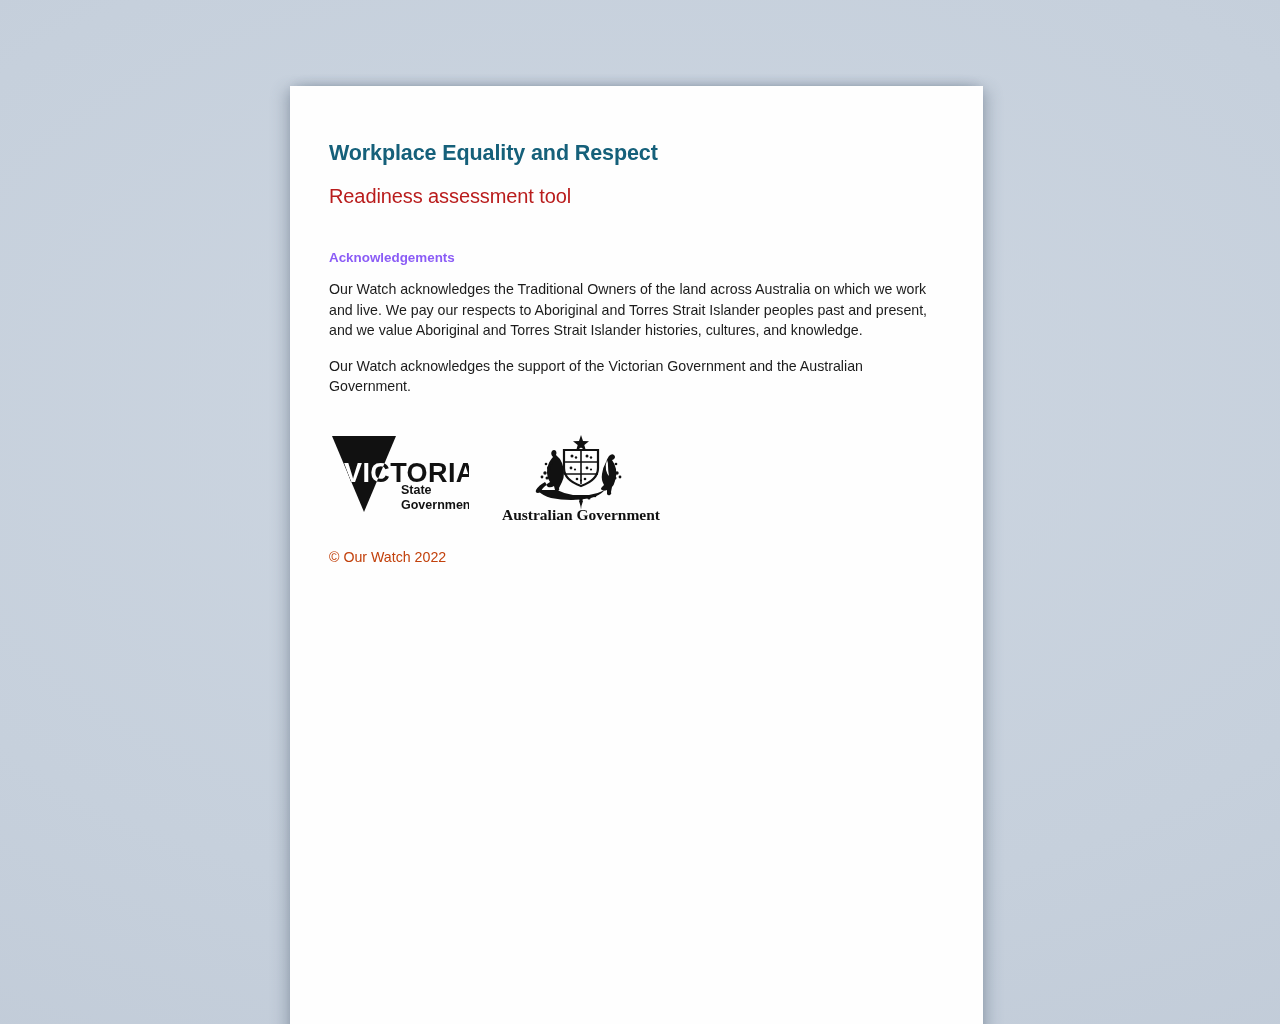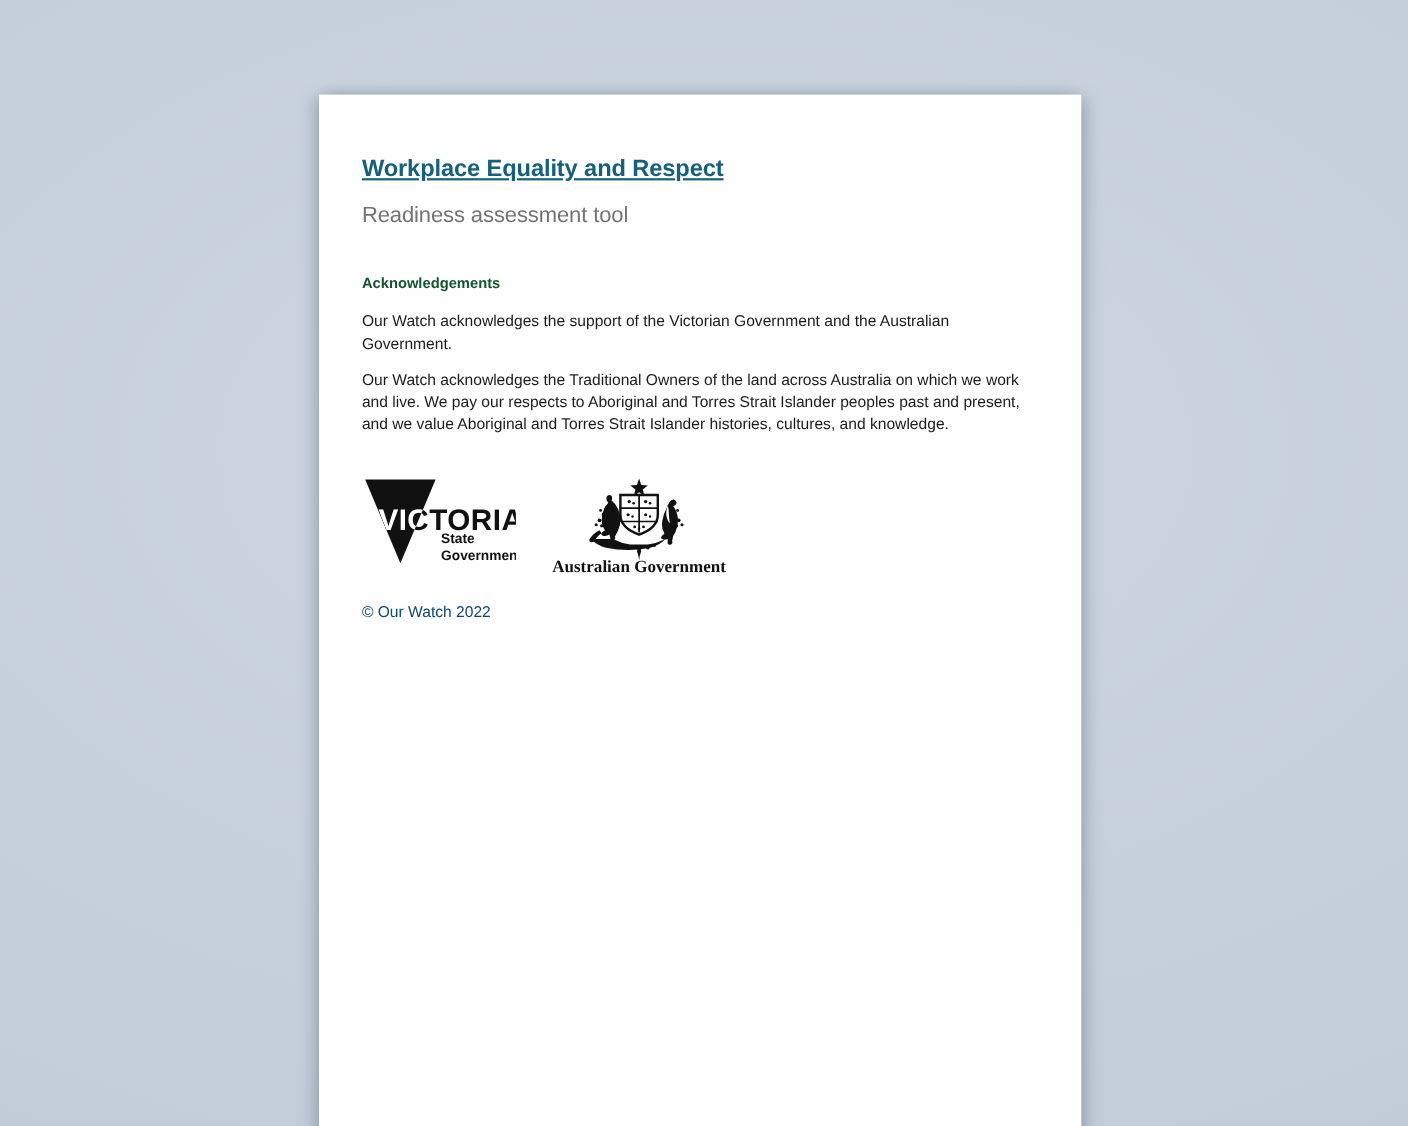--- a/index.html
+++ b/index.html
@@ -43,36 +43,35 @@
   }
 
   
   .doc-title {
     margin: 0;
     font-size: 21.5px;
     font-weight: bold;
     color: #15607a;
     letter-spacing: -0.1px;
     line-height: 1.25;
-    text-decoration: underline;
   }
   .doc-subtitle {
     margin: 17px 0 0 0;
     font-size: 20px;
     font-weight: normal;
-    color: #737373;
+    color: #b91c1c;
     line-height: 1.25;
     letter-spacing: -0.1px;
   }
 
   .section-heading {
     margin: 40px 0 0 0;
     font-size: 13.4px;
     font-weight: bold;
-    color: #14532d;
+    color: #8b5cf6;
     line-height: 1.3;
   }
 
   .body-para {
     margin: 13px 0 0 0;
     font-size: 14.2px;
     color: #1c1c1c;
     line-height: 20.2px;
     max-width: 618px;
   }
@@ -99,41 +98,41 @@
     width: 160px;
     position: relative;
     flex: 0 0 auto;
     padding-top: 1px;
   }
   .logo-aus svg { display: block; }
 
   .copyright {
     margin-top: 25px;
     font-size: 14.2px;
-    color: #0c4a6e;
+    color: #c2410c;
     line-height: 20px;
   }
 </style>
 </head>
 <body>
 
 <div class="viewer-bg"></div>
 
 <div class="page">
   <div class="page-content">
 
     <h1 class="doc-title">Workplace Equality and Respect</h1>
 
     <h2 class="doc-subtitle">Readiness assessment tool</h2>
 
     <h3 class="section-heading">Acknowledgements</h3>
 
+    <p class="body-para">Our Watch acknowledges the Traditional Owners of the land across Australia on which we work and live. We pay our respects to Aboriginal and Torres Strait Islander peoples past and present, and we value Aboriginal and Torres Strait Islander histories, cultures, and knowledge.</p>
+
     <p class="body-para second">Our Watch acknowledges the support of the Victorian Government and the Australian Government.</p>
-
-    <p class="body-para">Our Watch acknowledges the Traditional Owners of the land across Australia on which we work and live. We pay our respects to Aboriginal and Torres Strait Islander peoples past and present, and we value Aboriginal and Torres Strait Islander histories, cultures, and knowledge.</p>
 
     <div class="logo-strip">
 
       <div class="logo-vic">
         <svg width="140" height="88" viewBox="0 0 140 88" xmlns="http://www.w3.org/2000/svg">
 
           <polygon points="3,4 67,4 35,80" fill="#111111"></polygon>
 
           <text x="15" y="50" font-family="'Liberation Sans', sans-serif" font-size="27" font-weight="bold" fill="#111111" letter-spacing="0.4">VICTORIA</text>
 

